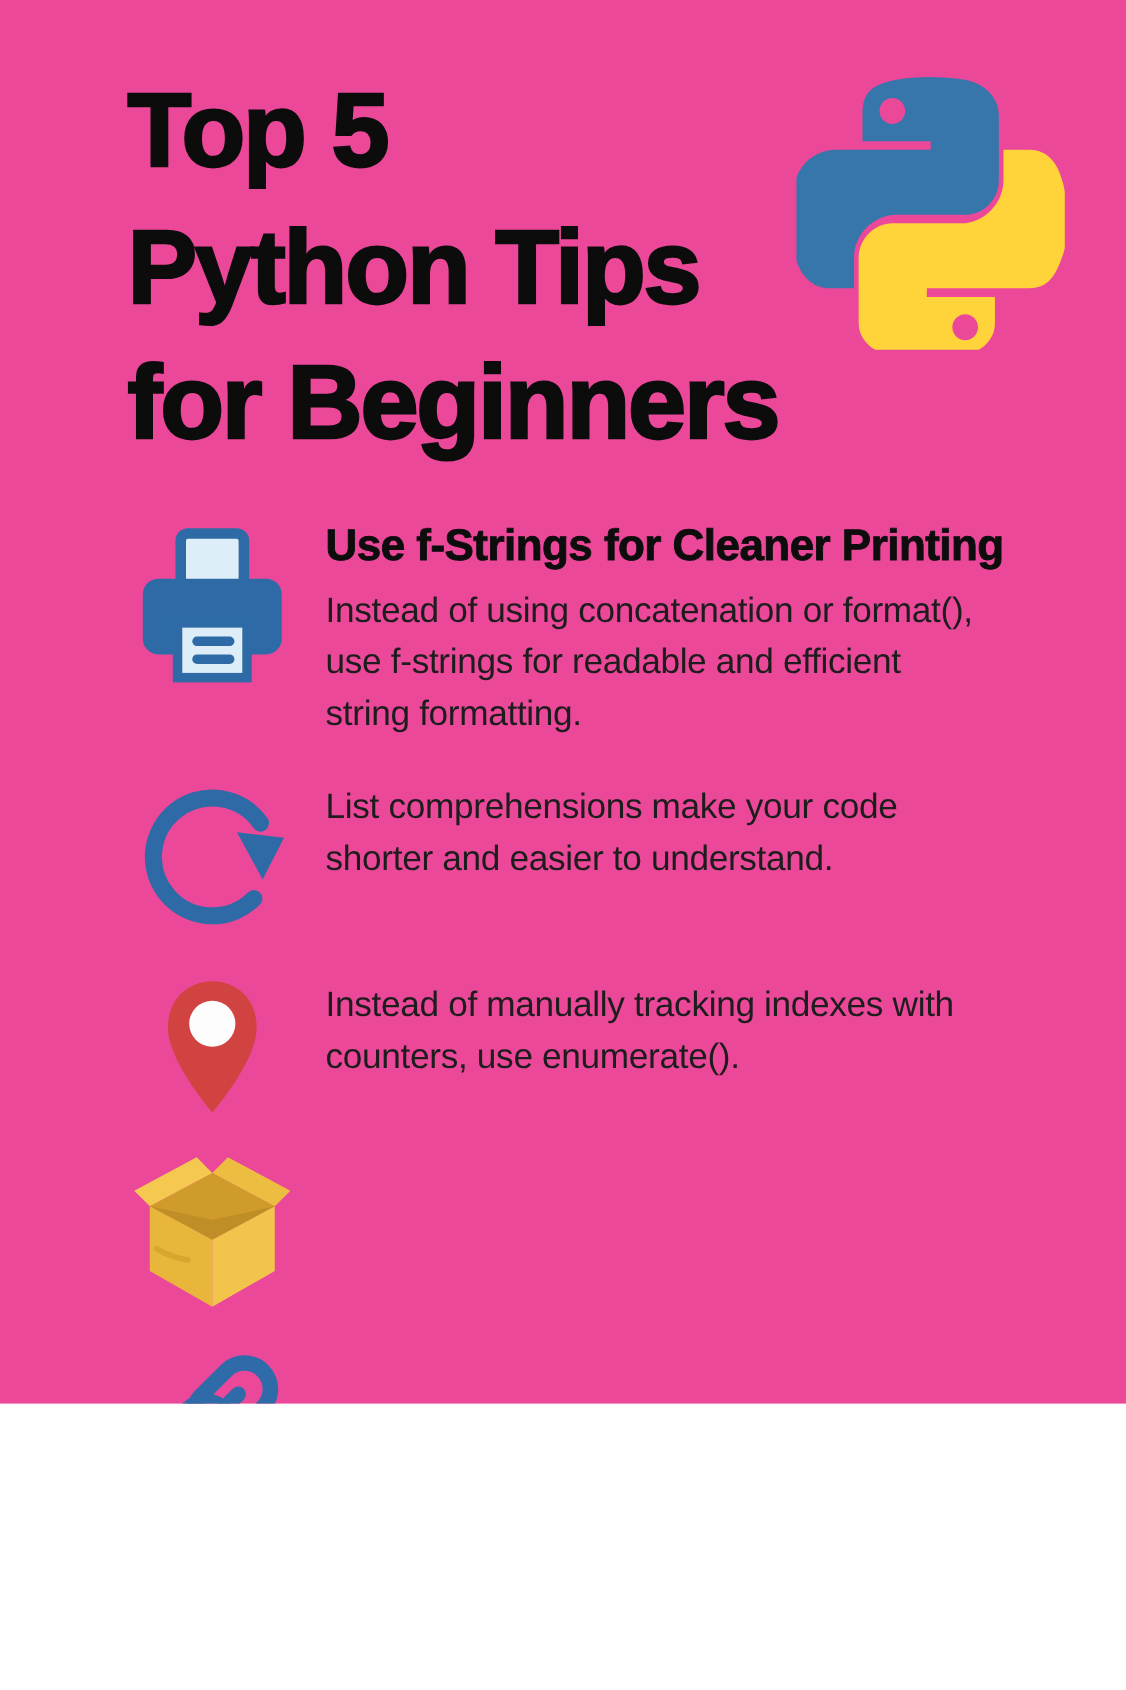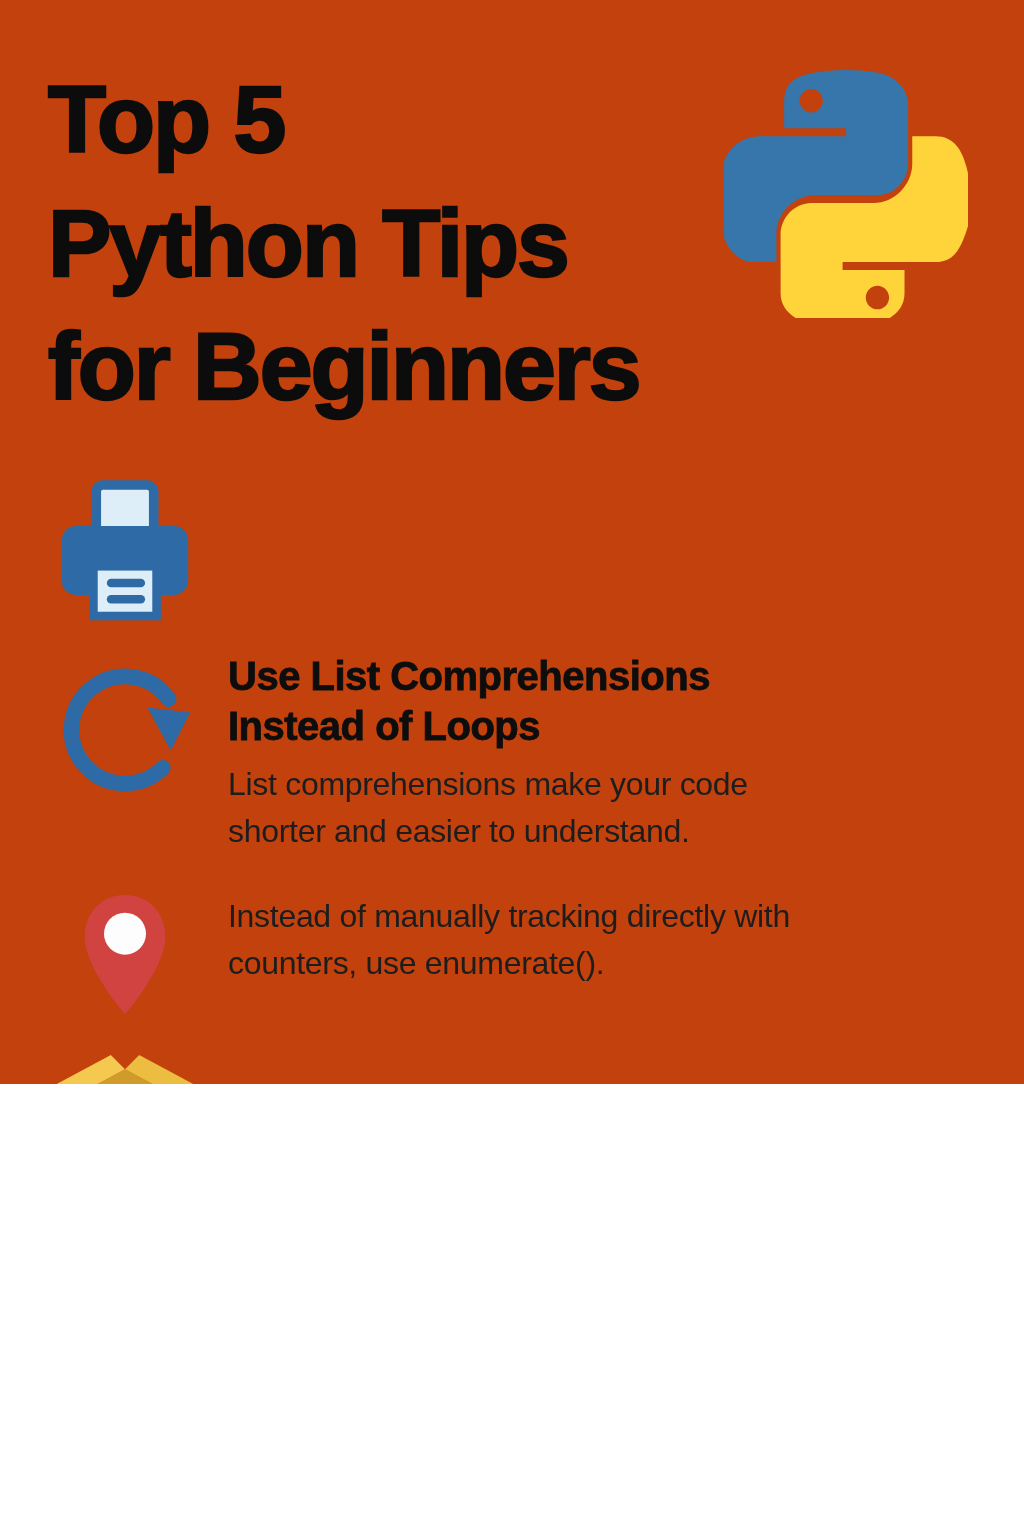--- a/index.html
+++ b/index.html
@@ -4,24 +4,24 @@
 <style>
   * { margin: 0; padding: 0; box-sizing: border-box; }
   html, body { width: 1024px; }
   body {
     font-family: "Liberation Sans", "DejaVu Sans", sans-serif;
     background: #ffffff;
   }
   .page {
     position: relative;
     width: 1024px;
-    height: 1084px;
-    background: #c2410c;
+    height: 1276px;
+    background: #ec4899;
     overflow: hidden;
-    padding: 58px 30px 0 48px;
+    padding: 58px 30px 0 116px;
   }
   .header-title {
     font-size: 95px;
     line-height: 1.3;
     font-weight: bold;
     letter-spacing: -2px;
     color: #0c0c0c;
     -webkit-text-stroke: 2.5px #0c0c0c;
     white-space: pre-line;
     width: 640px;
@@ -89,46 +89,50 @@
     <div class="tip-row">
       <div class="tip-icon-col">
         <svg width="134" height="146" viewBox="0 0 140 150" xmlns="http://www.w3.org/2000/svg">
           <rect x="40" y="7" width="60" height="60" rx="7" fill="#ddeef9" stroke="#2e6ba6" stroke-width="10"></rect>
           <rect x="4" y="50" width="132" height="72" rx="15" fill="#2e6ba6"></rect>
           <rect x="37" y="92" width="66" height="52" fill="#ddeef9" stroke="#2e6ba6" stroke-width="9"></rect>
           <rect x="51" y="105" width="40" height="9" rx="4.5" fill="#2e6ba6"></rect>
           <rect x="51" y="122" width="40" height="9" rx="4.5" fill="#2e6ba6"></rect>
         </svg>
       </div>
+      <div class="tip-text-col">
+        <div class="tip-title">Use f-Strings for Cleaner Printing</div>
+        <div class="tip-desc">Instead of using concatenation or format(),
+use f-strings for readable and efficient
+string formatting.</div>
+      </div>
     </div>
 
     <div class="tip-row">
       <div class="tip-icon-col">
         <svg width="138" height="146" viewBox="0 0 140 150" xmlns="http://www.w3.org/2000/svg">
           <path d="M 115,43.4 A 55,55 0 1 0 108.9,113.9" fill="none" stroke="#2e6ba6" stroke-width="16" stroke-linecap="round"></path>
           <polygon points="93,52 137,57 117,96" fill="#2e6ba6"></polygon>
         </svg>
       </div>
       <div class="tip-text-col">
-        <div class="tip-title">Use List Comprehensions
-Instead of Loops</div>
         <div class="tip-desc">List comprehensions make your code
 shorter and easier to understand.</div>
       </div>
     </div>
 
     <div class="tip-row">
       <div class="tip-icon-col">
         <svg width="126" height="128" viewBox="0 0 150 150" xmlns="http://www.w3.org/2000/svg">
           <path d="M75,6 C47,6 27,27 27,56 C27,93 75,148 75,148 C75,148 123,93 123,56 C123,27 103,6 75,6 Z" fill="#d14340"></path>
           <circle cx="75" cy="52" r="25" fill="#fdfdfd"></circle>
         </svg>
       </div>
       <div class="tip-text-col">
-        <div class="tip-desc">Instead of manually tracking directly with
+        <div class="tip-desc">Instead of manually tracking indexes with
 counters, use enumerate().</div>
       </div>
     </div>
 
     <div class="tip-row">
       <div class="tip-icon-col">
         <svg width="148" height="142" viewBox="0 0 140 140" xmlns="http://www.w3.org/2000/svg">
           <polygon points="70,18 126,48 70,78 14,48" fill="#cf9c2b"></polygon>
           <polygon points="14,48 70,78 126,48 70,60" fill="#c08e26"></polygon>
           <polygon points="14,48 70,78 70,138 14,106" fill="#e9b63c"></polygon>

